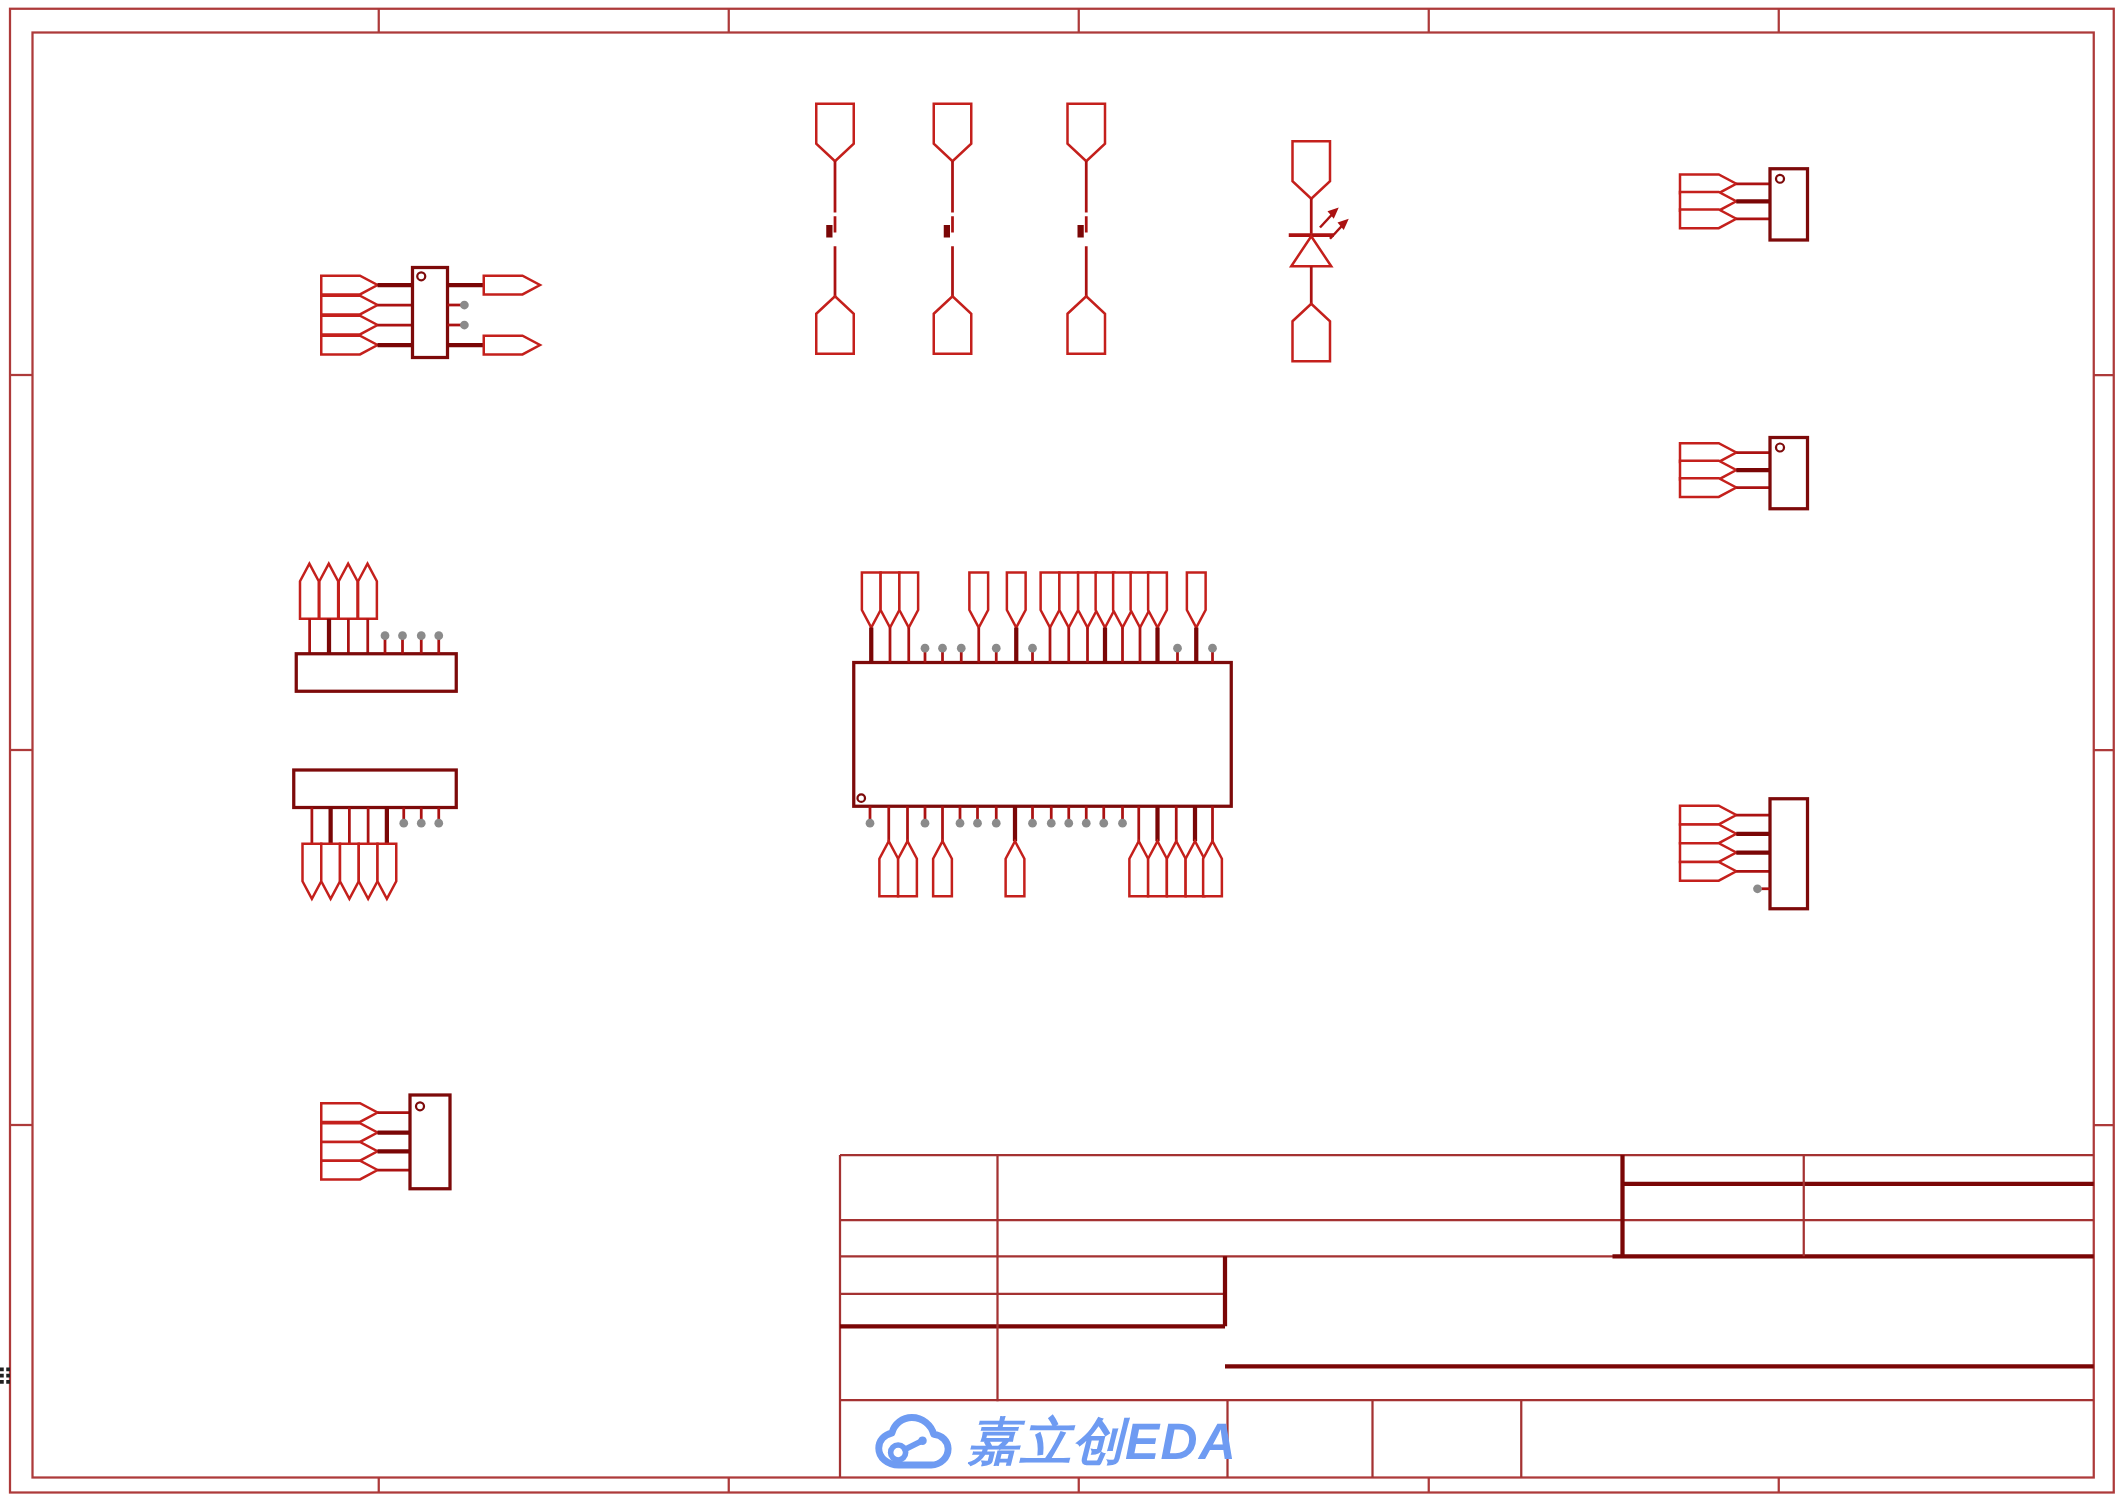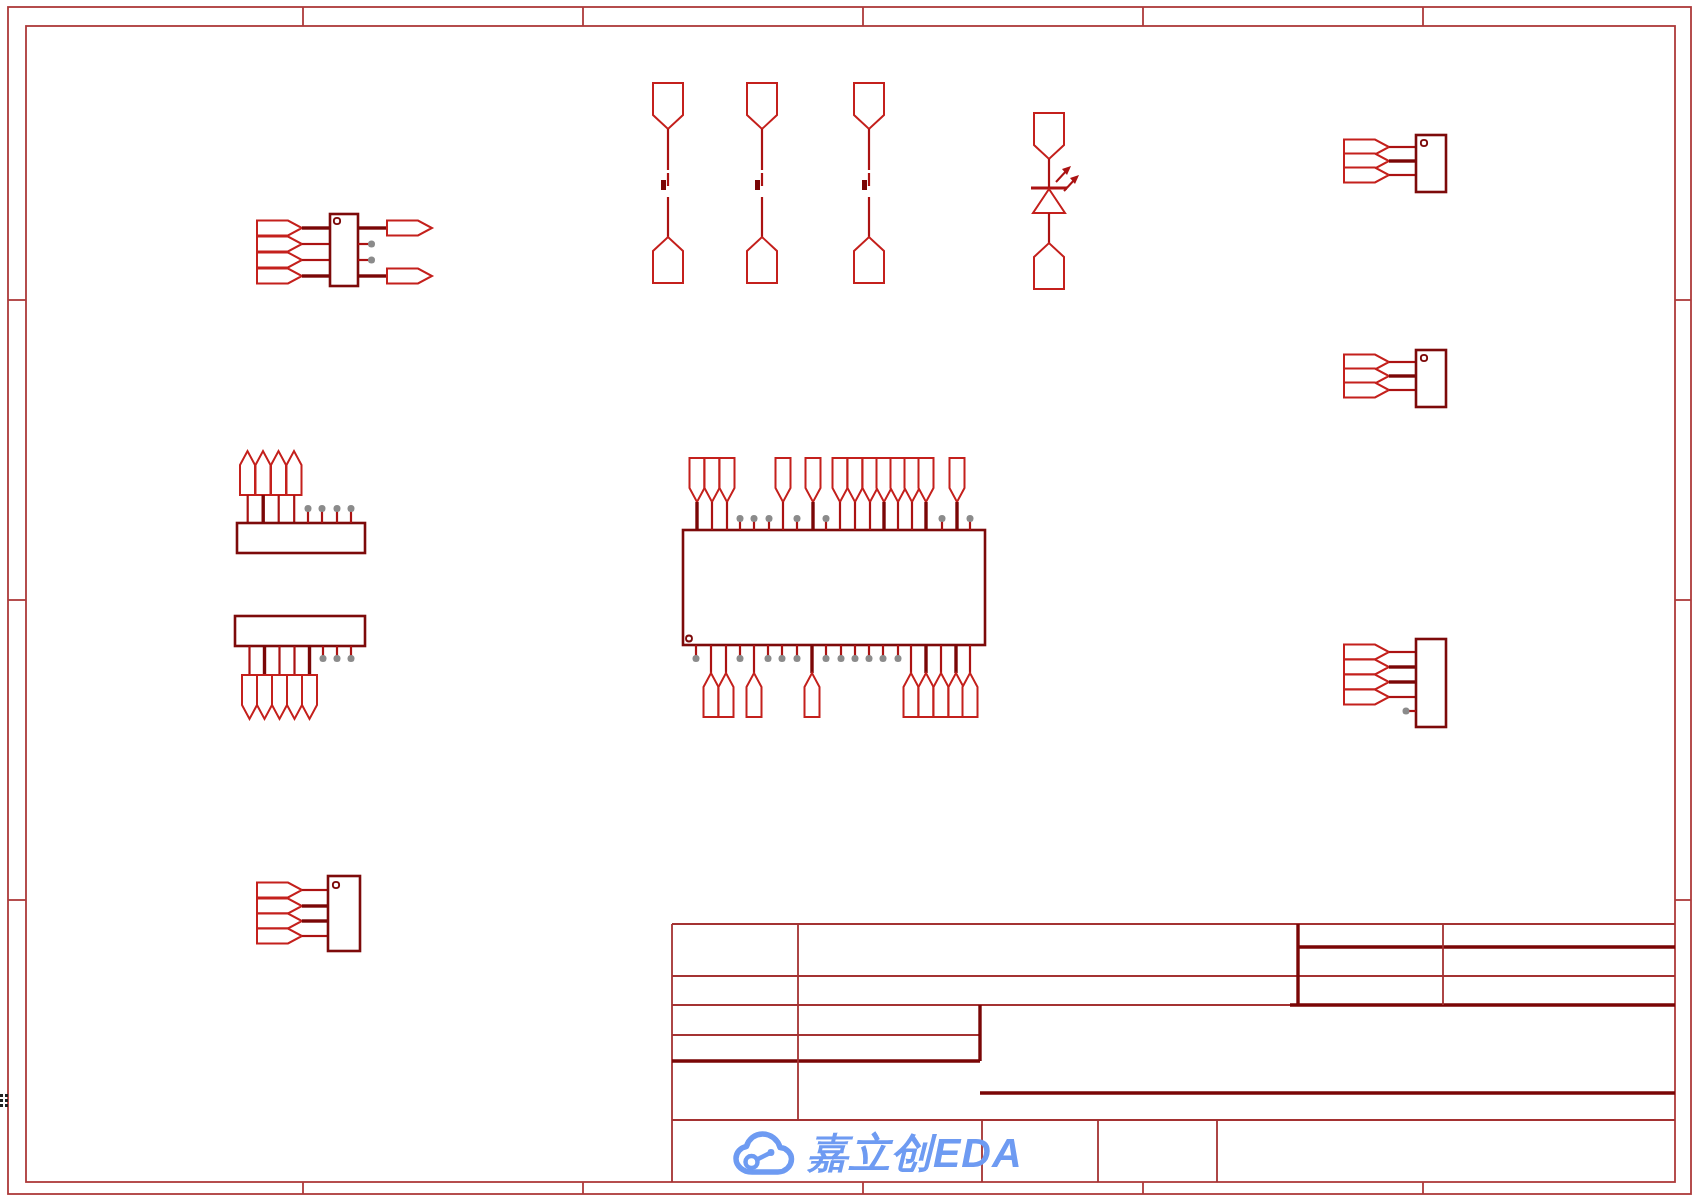--- a/index.html
+++ b/index.html
@@ -10,21 +10,21 @@
   .flag{stroke:var(--flag);stroke-width:2;fill:#fff;}
   .box{stroke:var(--outline);stroke-width:2.6;fill:#fff;}
   .mark{stroke:var(--outline);stroke-width:1.8;fill:#fff;}
   .dot{fill:var(--dot);stroke:none;}
   .blob{fill:var(--wire2);stroke:none;}
   .tb {stroke:var(--tline);stroke-width:1.8;fill:none;}
   .tbk{stroke:var(--tthick);stroke-width:3.4;fill:none;}
   .frame{stroke:var(--frame);stroke-width:1.8;fill:none;}
   .tick{stroke:var(--frame);stroke-width:1.8;}
   .org{fill:var(--ink);}
-  #logo{position:absolute;left:729px;top:1126px;display:flex;align-items:center;gap:10px;}
+  #logo{position:absolute;left:696px;top:1126px;display:flex;align-items:center;gap:10px;}
   #logo .txt{font-size:41px;font-weight:bold;font-style:italic;letter-spacing:1px;
              color:var(--logo);white-space:nowrap;}
 </style>
 </head>
 <body>
 
 <div id="sheet">
 <svg width="1697" height="1201" viewBox="0 0 1697 1201">
   <defs>
     <path id="fR" d="M0,0 H31 L45,7.5 L31,15 H0 Z"></path>

